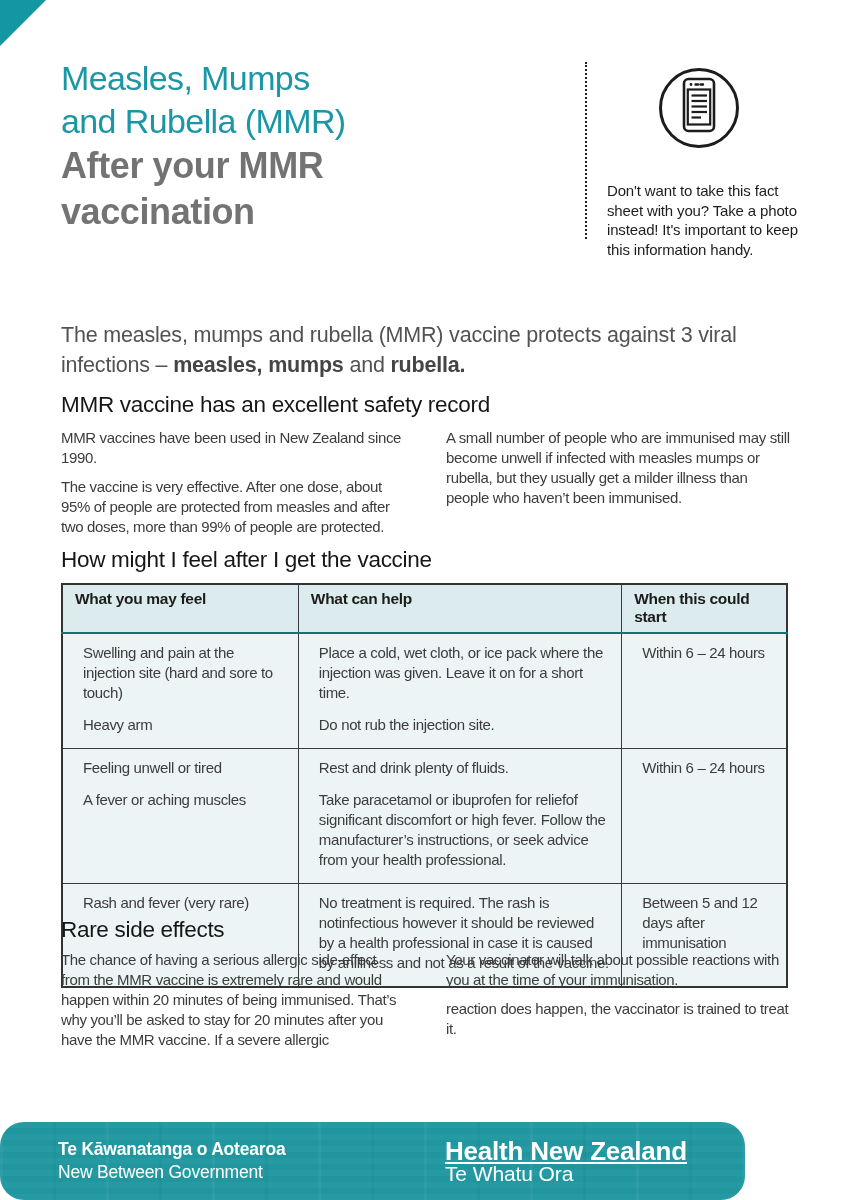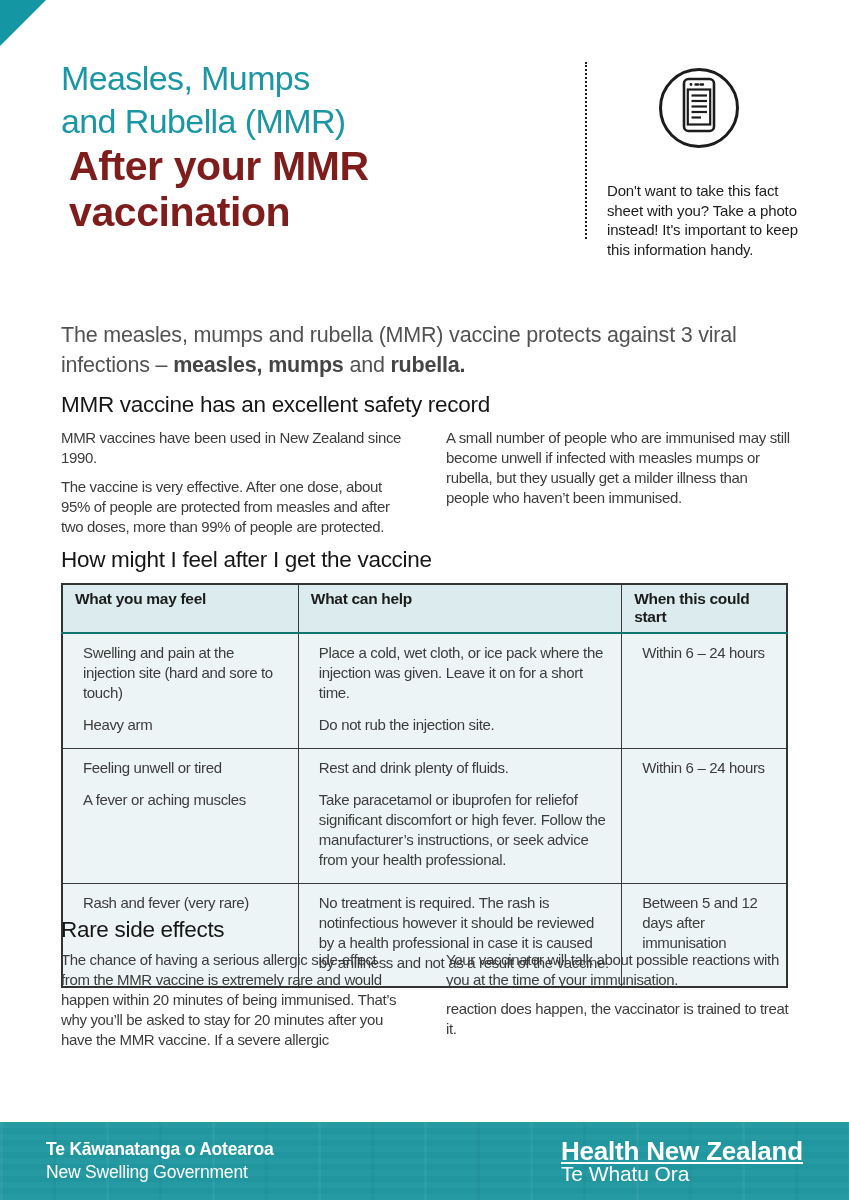--- a/index.html
+++ b/index.html
@@ -14,23 +14,22 @@
     position:absolute; top:0; left:0; width:0; height:0;
     border-top:46px solid #1496a3; border-right:46px solid transparent;
   }
   
   .title-block { position:absolute; left:61px; top:57px; }
   .title-line {
     display:block; font-size:34px; line-height:43px; font-weight:400;
     color:#1a96a4; letter-spacing:-0.6px;
   }
   .title-line.bold {
-    font-weight:700; font-size:41px; line-height:46px; color:#7f1d1d;
+    font-weight:700; font-size:36px; line-height:46px; color:#737373;
     letter-spacing:-0.4px;
-    margin-left:8px;
   }
   
   .dotted-divider {
     position:absolute; left:585px; top:62px; height:177px; width:0;
     border-left:2px dotted #222222;
   }
   .photo-icon { position:absolute; left:657px; top:66px; width:84px; height:84px; }
   .photo-note {
     position:absolute; left:607px; top:181px; width:193px;
     font-size:15px; line-height:19.5px; color:#1d1d1d; letter-spacing:-0.15px;
@@ -71,27 +70,27 @@
     background:#dcecee; font-size:15.5px; font-weight:700; color:#1c1c1c;
     padding:5px 12px 6px 12px; letter-spacing:-0.3px; border-bottom:2px solid #0f766e;
   }
   .feel-table td { background:#edf4f5; padding:9px 12px 13px 20px; }
   .feel-table td p {
     font-size:15px; line-height:20px; color:#3c3c3c; letter-spacing:-0.35px;
   }
   .feel-table td p + p { margin-top:12px; }
   
   .footer {
-    position:absolute; left:0; top:1122px; width:849px; height:78px;
+    position:absolute; left:0; top:1122px; width:745px; height:78px;
     background-color:#2198a1;
     background-image:
       repeating-linear-gradient(90deg, rgba(255,255,255,0.045) 0 3px, rgba(255,255,255,0) 3px 53px, rgba(0,0,0,0.035) 53px 56px, rgba(0,0,0,0) 56px 106px),
       repeating-linear-gradient(0deg, rgba(255,255,255,0.02) 0 6px, rgba(0,0,0,0.015) 6px 12px);
     display:flex; justify-content:space-between; align-items:center;
-    padding:0 46px; color:#ffffff;
+    padding:0 58px; color:#ffffff;border-radius:24px;
   }
   .gov-title { font-size:17.5px; font-weight:700; line-height:23px; letter-spacing:-0.2px; }
   .gov-sub   { font-size:17.5px; font-weight:400; line-height:23px; letter-spacing:-0.2px; }
   .hnz-title { font-size:26px; font-weight:700; line-height:26px; letter-spacing:-0.2px;text-decoration:underline; }
   .hnz-sub   { font-size:21px; font-weight:400; line-height:20px; letter-spacing:-0.1px; }
 </style>
 </head>
 <body>
 
 <div class="page">
@@ -198,21 +197,21 @@
     </div>
     <div class="col">
       <p>Your vaccinator will talk about possible reactions with you at the time of your immunisation.</p>
       <p>reaction does happen, the vaccinator is trained to treat it.</p>
     </div>
   </div>
 
   <div class="footer">
     <div>
       <div class="gov-title">Te Kāwanatanga o Aotearoa</div>
-      <div class="gov-sub">New Swelling Government</div>
+      <div class="gov-sub">New Between Government</div>
     </div>
     <div>
       <div class="hnz-title">Health New Zealand</div>
       <div class="hnz-sub">Te Whatu Ora</div>
     </div>
   </div>
 
 </div>
 
 </body></html>

